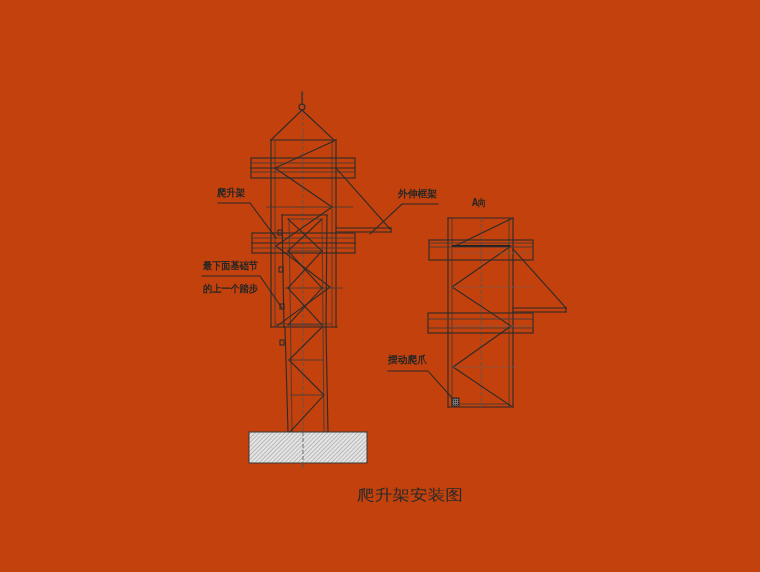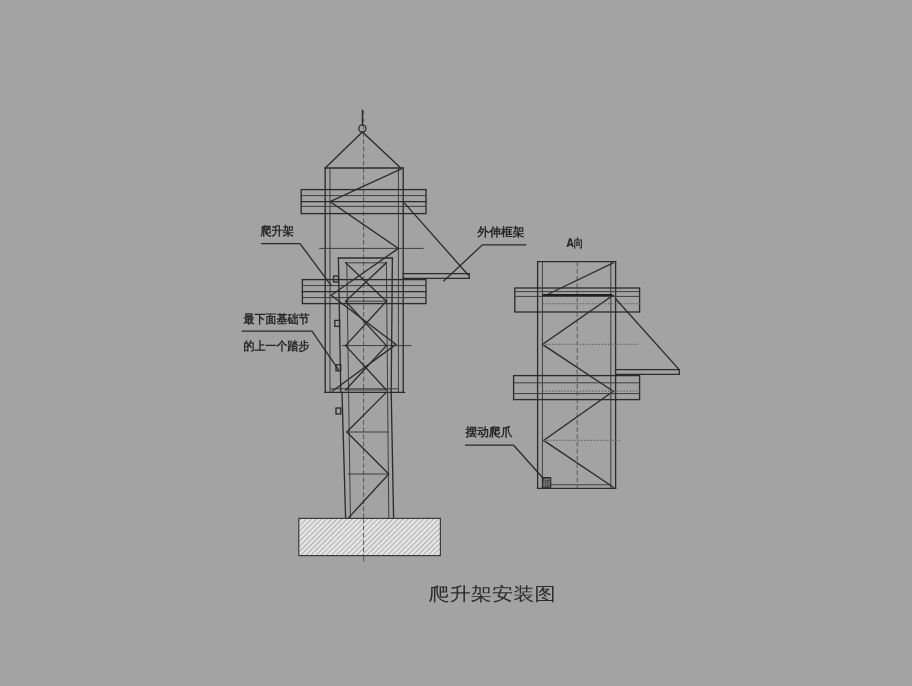--- a/index.html
+++ b/index.html
@@ -12,21 +12,21 @@
       height: 572px;
       overflow: hidden;
       font-family: "DejaVu Sans", sans-serif;
     }
     #canvas {
       position: absolute;
       left: 0;
       top: 0;
       width: 760px;
       height: 572px;
-      background: #a3a3a3;
+      background: #c2410c;
     }
     svg {
       display: block;
     }
     .ln { stroke: #2b2b2b; stroke-width: 1.1; fill: none; stroke-linecap: square; }
     .ln-thin { stroke: #3a3a3a; stroke-width: 0.8; fill: none; }
     .ln-bold { stroke: #1f1f1f; stroke-width: 1.8; fill: none; }
     .ln-dash { stroke: #555555; stroke-width: 0.8; fill: none; stroke-dasharray: 4 2; }
     .ln-dot { stroke: #666666; stroke-width: 1; fill: none; stroke-dasharray: 1.2 1.4; }
     .lbl {

